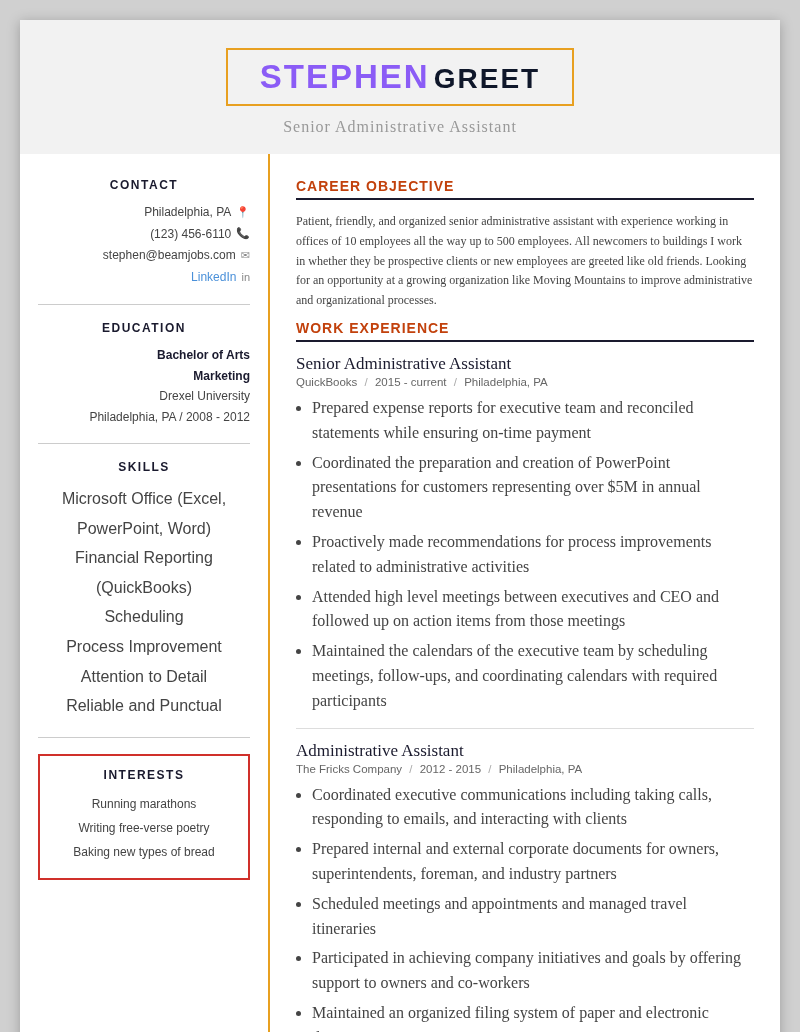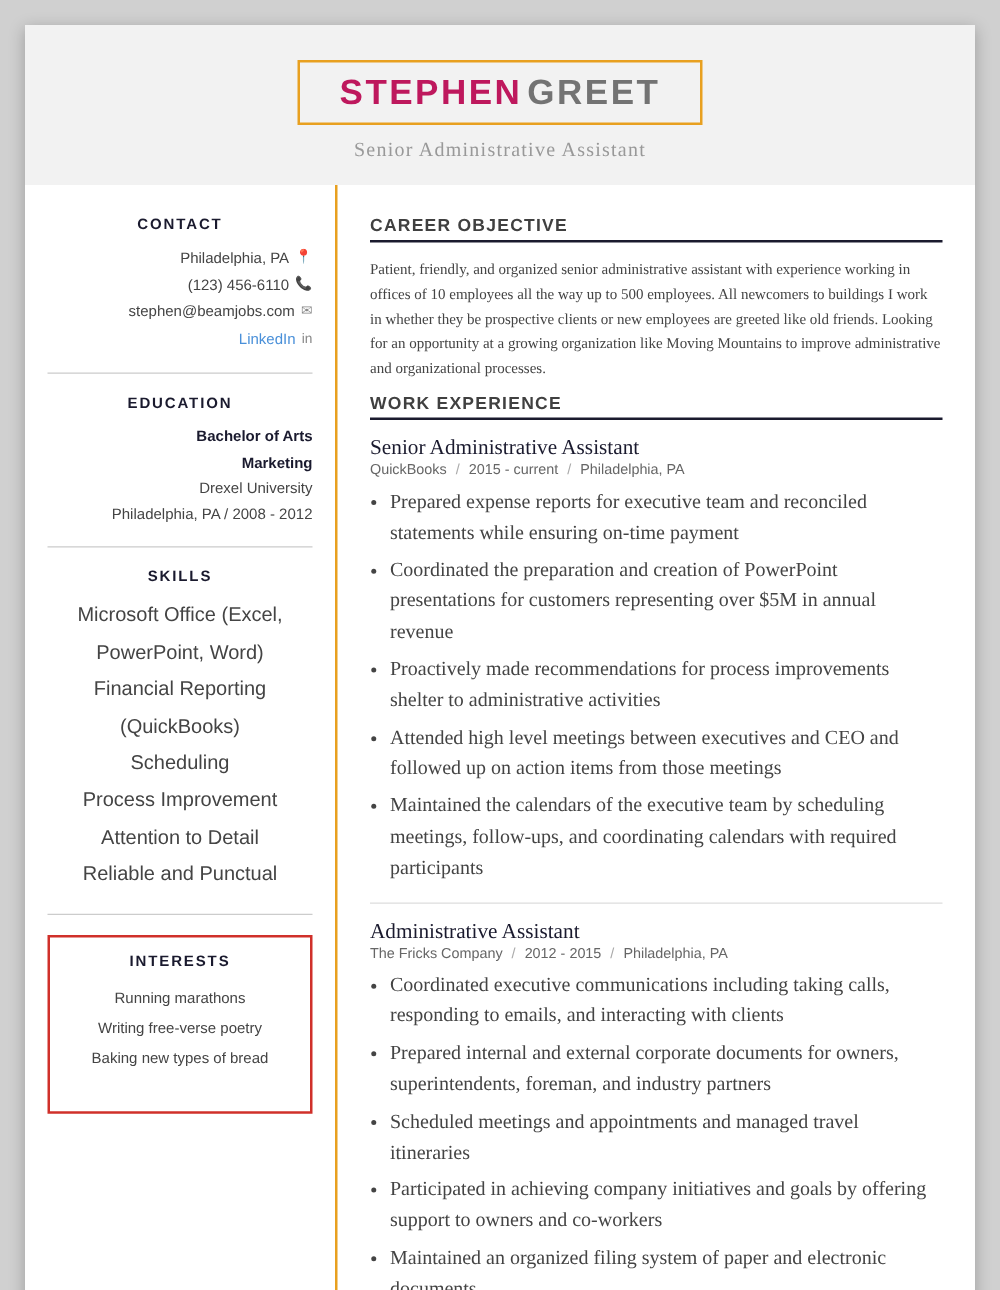--- a/index.html
+++ b/index.html
@@ -25,31 +25,31 @@
       text-align: center;
     }
     .name-box {
       display: inline-block;
       border: 2px solid #e8a020;
       padding: 8px 32px;
       margin-bottom: 8px;
     }
     .name-first {
       font-family: 'Arial', sans-serif;
+      font-size: 33px;
+      font-weight: 900;
+      color: #8b5cf6;
+      letter-spacing: 2px;
+      text-transform: uppercase;
+    }
+    .name-last {
+      font-family: 'Arial', sans-serif;
       font-size: 28px;
       font-weight: 900;
-      color: #be185d;
-      letter-spacing: 2px;
-      text-transform: uppercase;
-    }
-    .name-last {
-      font-family: 'Arial', sans-serif;
-      font-size: 28px;
-      font-weight: 900;
-      color: #737373;
+      color: #0f172a;
       letter-spacing: 2px;
       text-transform: uppercase;
       text-align: right;
     }
     .title {
       font-family: 'Georgia', serif;
       font-size: 16px;
       color: #999;
       letter-spacing: 1px;
       margin-top: 4px;
@@ -115,41 +115,41 @@
     
     .skills-list {
       text-align: center;
       font-size: 16px;
       color: #444;
       line-height: 1.85;
     }
     
     .interests-box {
       border: 2.5px solid #d0302a;
-      padding: 12px 10px 31px;
+      padding: 12px 10px 14px;
       margin-top: 4px;
     }
     .interests-list {
       text-align: center;
       font-size: 12px;
       color: #444;
       line-height: 2;
     }
     
     .right-col {
       flex: 1;
       padding: 24px 26px 24px 26px;
     }
     .right-section-title {
       font-family: 'Arial', sans-serif;
       font-size: 14px;
       font-weight: 900;
       text-transform: uppercase;
       letter-spacing: 1px;
-      color: #404040;
+      color: #c2410c;
       border-bottom: 2px solid #1a1a2e;
       padding-bottom: 4px;
       margin-bottom: 12px;
     }
     .career-obj-text {
       font-family: 'Georgia', serif;
       font-size: 12px;
       color: #444;
       line-height: 1.65;
     }
@@ -274,21 +274,21 @@
     <div class="job-meta">
       <span>QuickBooks</span>
       <span class="sep">/</span>
       <span>2015 - current</span>
       <span class="sep">/</span>
       <span>Philadelphia, PA</span>
     </div>
     <ul class="job-bullets">
       <li>Prepared expense reports for executive team and reconciled statements while ensuring on-time payment</li>
                 <li>Coordinated the preparation and creation of PowerPoint presentations for customers representing over $5M in annual revenue</li>
-                <li>Proactively made recommendations for process improvements shelter to administrative activities</li>
+                <li>Proactively made recommendations for process improvements related to administrative activities</li>
                 <li>Attended high level meetings between executives and CEO and followed up on action items from those meetings</li>
                 <li>Maintained the calendars of the executive team by scheduling meetings, follow-ups, and coordinating calendars with required participants</li>
     </ul>
   </div>
             <hr class="job-separator">
             <div>
     <div class="job-title">Administrative Assistant</div>
     <div class="job-meta">
       <span>The Fricks Company</span>
       <span class="sep">/</span>

